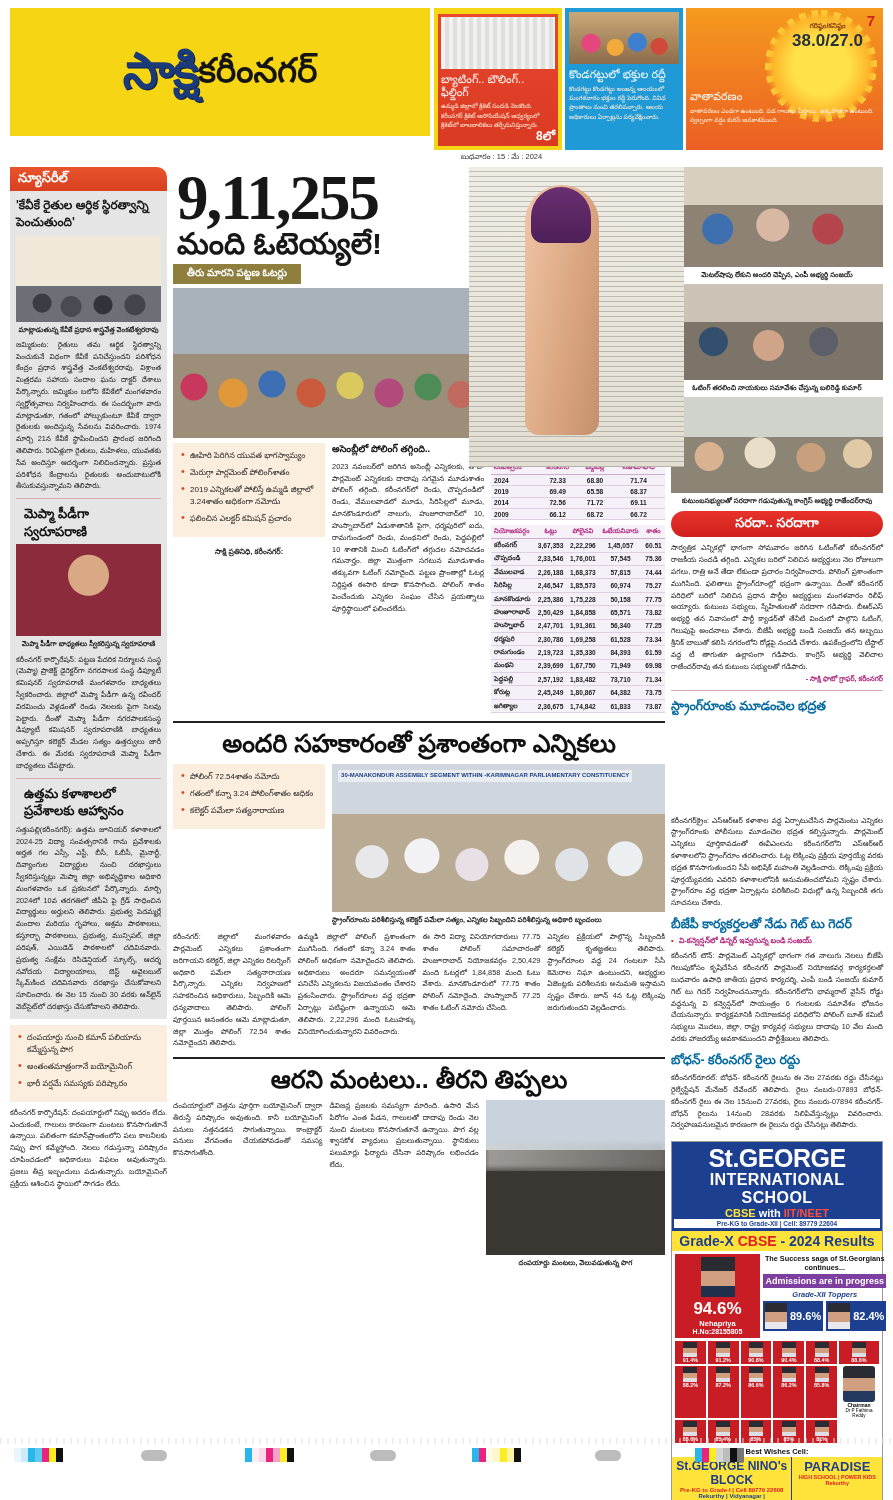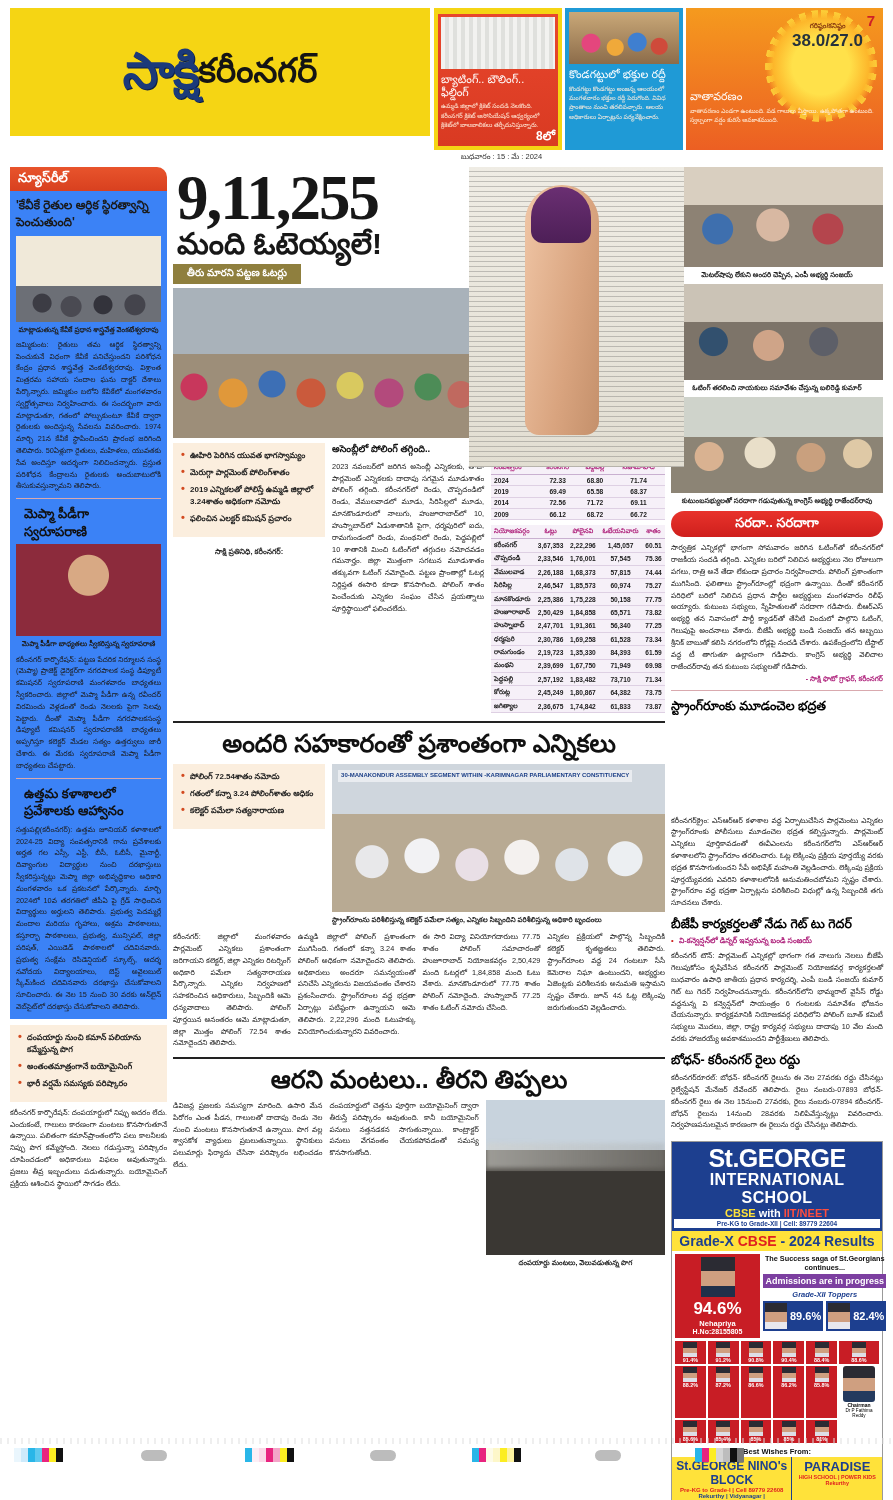--- a/index.html
+++ b/index.html
@@ -72,21 +72,21 @@
   .cols { display: flex; padding: 0 10px; gap: 6px; }
   .col-left { width: 160px; }
   .col-mid  { width: 501px; }
   .col-right{ width: 212px; }
 
   
   .newsreel-hdr {
     background: linear-gradient(#e8542c,#d8401f); color:#fff; font-size: 13px; font-weight: bold;
     padding: 3px 8px; border-top-right-radius: 10px;
   }
-  .pinkbox { background: #3b82f6; padding: 6px; }
+  .pinkbox { background: #e5e5e5; padding: 6px; }
   .lead-title { font-size: 12px; font-weight: bold; color:#1a1a1a; line-height:1.4; margin-bottom: 5px; }
   .photo { background:#b0b6bd; width: 100%; position: relative; overflow:hidden; }
   .photo.meeting {
     height: 86px;
     background:
       radial-gradient(circle at 18% 78%, #3c3c44 9px, transparent 10px),
       radial-gradient(circle at 38% 82%, #4a4a52 10px, transparent 11px),
       radial-gradient(circle at 60% 80%, #33333b 9px, transparent 10px),
       radial-gradient(circle at 82% 80%, #44444c 10px, transparent 11px),
       linear-gradient(#f0e9d9 0 58%, #6c6f76 58% 100%);
@@ -142,21 +142,21 @@
       radial-gradient(circle at 33% 64%, #3d6fb5 13px, transparent 14px),
       radial-gradient(circle at 46% 70%, #ca5a3c 14px, transparent 15px),
       radial-gradient(circle at 59% 65%, #d9c95f 13px, transparent 14px),
       radial-gradient(circle at 72% 70%, #b34a7c 14px, transparent 15px),
       radial-gradient(circle at 85% 66%, #4d8c57 13px, transparent 14px),
       radial-gradient(circle at 96% 71%, #c0695f 13px, transparent 14px),
       linear-gradient(#a9b2ba 0 44%, #9d8e79 44% 100%);
   }
   .mid-grid { display:flex; gap: 7px; margin-top: 5px; }
   .bulletbox { background:#fbeede; padding: 7px 8px; }
-  .bullet { font-size: 8px; font-weight:bold; color:#1d1d1d; line-height:1.5; margin-bottom:5px; padding-left:9px; position:relative;}
+  .bullet { font-size: 8px; font-weight:normal; color:#1d1d1d; line-height:1.5; margin-bottom:5px; padding-left:9px; position:relative;}
   .bullet:before { content:"•"; position:absolute; left:0; color:#d2491f; font-size:11px; line-height:.9;}
   .byline { font-size: 7.5px; font-weight:bold; color:#2b2b2b; text-align:center; margin-top: 10px; }
   .subhead { font-size: 9.5px; font-weight:bold; color:#111; margin-bottom: 4px; }
 
   table.poll { border-collapse: collapse; width: 100%; background:#f6f0f8; }
   table.poll caption {
     font-size: 8.3px; font-weight:bold; color:#b0267e; padding: 3px 0; background:#f1e4f2;
   }
   table.poll th { font-size: 6.6px; color:#b0267e; border-bottom:1px solid #c9b0d0; padding: 2px 3px; font-weight:bold;}
   table.poll td { font-size: 6.6px; color:#1b1b1b; border-bottom:1px solid #ded0e3; padding: 1.7px 3px; font-weight:bold;}
@@ -224,21 +224,21 @@
       radial-gradient(circle at 42% 58%, #e9dfc9 15px, transparent 16px),
       radial-gradient(circle at 66% 63%, #c9a07e 14px, transparent 15px),
       radial-gradient(circle at 88% 59%, #dfc9a6 14px, transparent 15px),
       linear-gradient(#cfd3cb 0 42%, #8c8475 42% 100%);
   }
   .red-pill {
     background: linear-gradient(#e8332c,#cf1f1c); color:#fff; text-align:center;
     font-size: 13px; font-weight:bold; padding: 4px 0; border-radius: 18px; margin: 5px 0 5px;
   }
   .credit { font-size: 7px; font-weight:bold; color:#b0267e; text-align:right; margin-top: 3px;}
-  .rtitle { font-size: 12.5px; font-weight:bold; color:#000000; line-height:1.3; margin: 7px 0 4px; }
+  .rtitle { font-size: 12.5px; font-weight:bold; color:#0369a1; line-height:1.3; margin: 7px 0 4px; }
   .rbullet { font-size: 7.5px; font-weight:bold; color:#b0267e; margin: 3px 0; padding-left:8px; position:relative;}
   .rbullet:before { content:"•"; position:absolute; left:0; color:#cf1f1c;}
 
   
   .ad { border:1px solid #999; margin-top: 10px; background:#fff; }
   .ad-top { background:#1d3f8f; color:#fff; text-align:center; padding: 4px 2px 3px; }
   .ad-t1 { font-size: 25px; font-weight:bold; letter-spacing:-.5px; line-height:1; }
   .ad-t2 { font-size: 16px; font-weight:bold; letter-spacing:.4px; }
   .ad-t3 { font-size: 11px; font-weight:bold; }
   .ad-t3 .y { color:#ffe23a; } .ad-t3 .r { color:#ff4d3d; }
@@ -560,22 +560,22 @@
 
       <div class="cols4">
         <div style="flex:1" class="body-text">కరీంనగర్: జిల్లాలో మంగళవారం పార్లమెంట్ ఎన్నికలు ప్రశాంతంగా జరిగాయని కలెక్టర్, జిల్లా ఎన్నికల రిటర్నింగ్ అధికారి పమేలా సత్యనారాయణ పేర్కొన్నారు. ఎన్నికల నిర్వహణలో సహకరించిన అధికారులు, సిబ్బందికి ఆమె ధన్యవాదాలు తెలిపారు. పోలింగ్ పూర్తయిన అనంతరం ఆమె మాట్లాడుతూ, జిల్లా మొత్తం పోలింగ్ 72.54 శాతం నమోదైందని తెలిపారు.</div>
         <div style="flex:1" class="body-text">ఉమ్మడి జిల్లాలో పోలింగ్ ప్రశాంతంగా ముగిసింది. గతంలో కన్నా 3.24 శాతం పోలింగ్ అధికంగా నమోదైందని తెలిపారు. అధికారులు అందరూ సమన్వయంతో పనిచేసి ఎన్నికలను విజయవంతం చేశారని ప్రశంసించారు. స్ట్రాంగ్‌రూంల వద్ద భద్రతా ఏర్పాట్లు పటిష్ఠంగా ఉన్నాయని ఆమె తెలిపారు. 2,22,296 మంది ఓటుహక్కు వినియోగించుకున్నారని వివరించారు.</div>
         <div style="flex:1" class="body-text">ఈ సారి విద్యా వినియోగదారులు 77.75 శాతం పోలింగ్ సమాచారంతో హుజూరాబాద్ నియోజకవర్గం 2,50,429 మంది ఓటర్లలో 1,84,858 మంది ఓటు వేశారు. మానకొండూరులో 77.75 శాతం పోలింగ్ నమోదైంది. హుస్నాబాద్ 77.25 శాతం ఓటింగ్ నమోదు చేసింది.</div>
         <div style="flex:1" class="body-text">ఎన్నికల ప్రక్రియలో పాల్గొన్న సిబ్బందికి కలెక్టర్ కృతజ్ఞతలు తెలిపారు. స్ట్రాంగ్‌రూంల వద్ద 24 గంటలూ సీసీ కెమెరాల నిఘా ఉంటుందని, అభ్యర్థుల ఏజెంట్లకు పరిశీలనకు అనుమతి ఇస్తామని స్పష్టం చేశారు. జూన్ 4న ఓట్ల లెక్కింపు జరుగుతుందని వెల్లడించారు.</div>
       </div>
 
       <div class="banner-h b2">ఆరని మంటలు.. తీరని తిప్పలు</div>
       <div class="cols3">
+        <div class="body-text">దంపయార్డులో చెత్తను పూర్తిగా బయోమైనింగ్ ద్వారా తీరుస్తే పరిష్కారం అవుతుంది. కానీ బయోమైనింగ్ పనులు నత్తనడకన సాగుతున్నాయి. కాంట్రాక్టర్ పనులు వేగవంతం చేయకపోవడంతో సమస్య కొనసాగుతోంది.</div>
         <div class="body-text">డివిజన్ల ప్రజలకు సమస్యగా మారింది. ఉసారి మేన పిరోగం ఎంత పీడన, గాలులతో దాదాపు రెండు నెల నుంచి మంటలు కొనసాగుతూనే ఉన్నాయి. పొగ వల్ల శ్వాసకోశ వ్యాధులు ప్రబలుతున్నాయి. స్థానికులు పలుమార్లు ఫిర్యాదు చేసినా పరిష్కారం లభించడం లేదు.</div>
-        <div class="body-text">దంపయార్డులో చెత్తను పూర్తిగా బయోమైనింగ్ ద్వారా తీరుస్తే పరిష్కారం అవుతుంది. కానీ బయోమైనింగ్ పనులు నత్తనడకన సాగుతున్నాయి. కాంట్రాక్టర్ పనులు వేగవంతం చేయకపోవడంతో సమస్య కొనసాగుతోంది.</div>
         <div style="flex:1.2">
           <div class="fire-photo"></div>
           <div class="cap">దంపయార్డు మంటలు, వెలువడుతున్న పొగ</div>
         </div>
       </div>
     </div>
 
     <div class="col-right">
       <div class="rphoto shop"></div>
       <div class="cap">మెటల్‌షాపు లేకుని అందరి చెప్పిన, ఎంపీ అభ్యర్థి సంజయ్</div>
@@ -706,21 +706,21 @@
             </div>
           <div class="ad-cell">
               <div class="f"></div>
               <div class="p2">85%</div>
             </div>
           <div class="ad-cell">
               <div class="f"></div>
               <div class="p2">81%</div>
             </div>
         </div>
-        <div class="ad-bw">Best Wishes From:</div>
+        <div class="ad-bw">Best Wishes Cell:</div>
         <div class="ad-bot">
           <div class="l">
             <div class="t">St.GEORGE NINO's BLOCK</div>
             <div class="s">Pre-KG to Grade-I | Cell 89779 22608</div>
             <div class="u">Rekurthy | Vidyanagar | Thorgalagattapally</div>
           </div>
           <div class="r2">
             <div class="t">PARADISE</div>
             <div class="s">HIGH SCHOOL | POWER KIDS</div>
             <div class="s">Rekurthy</div>

